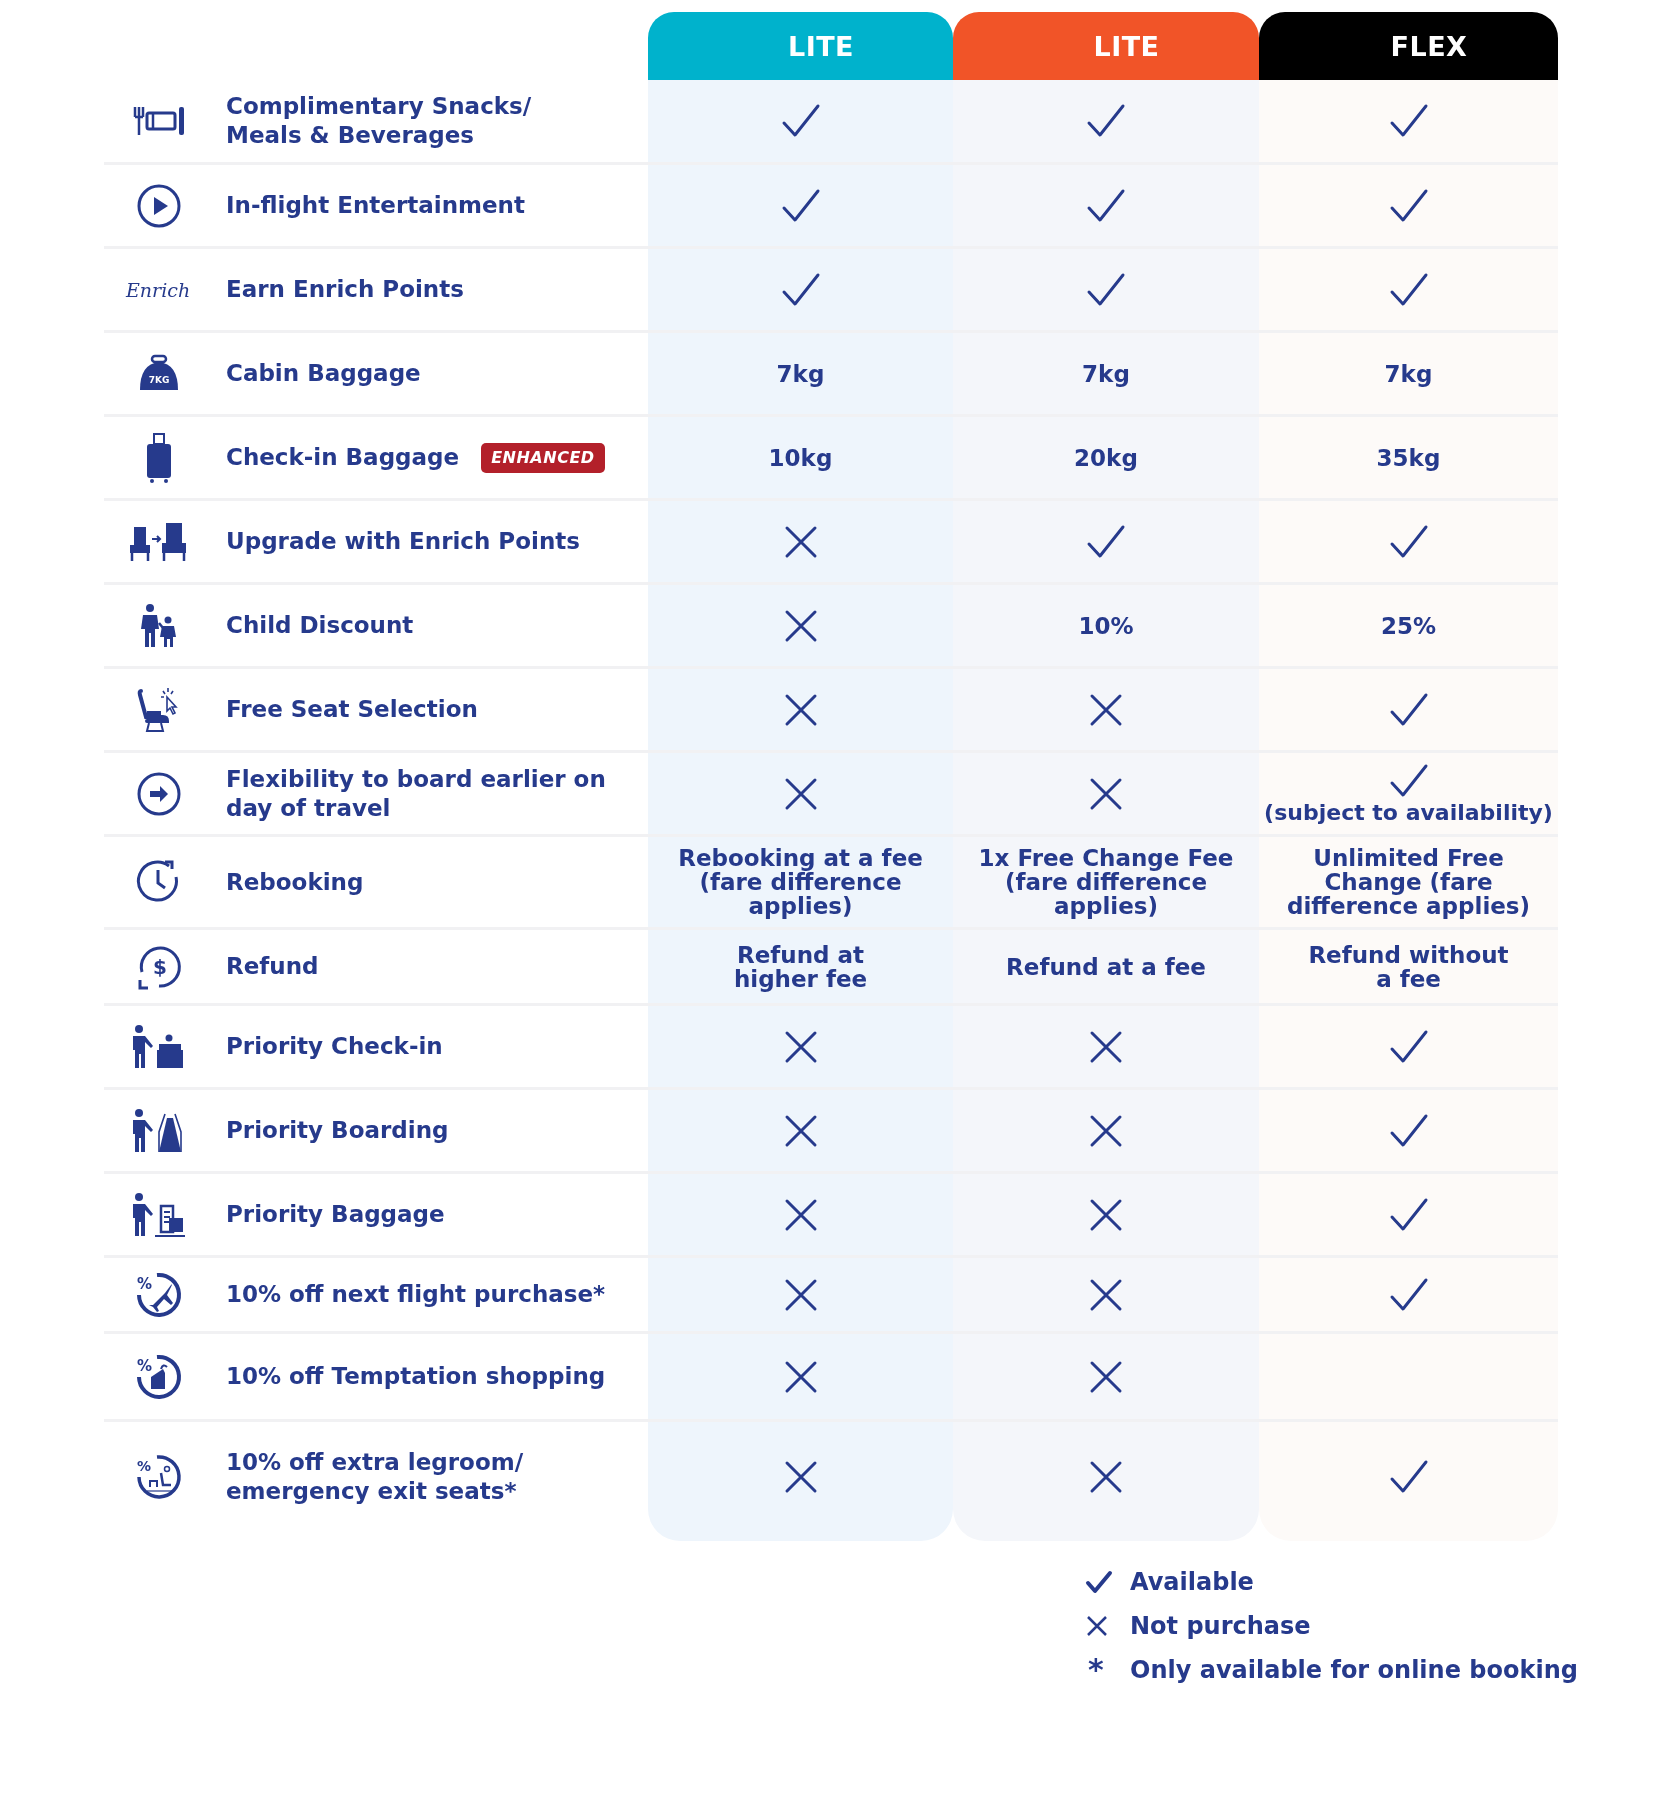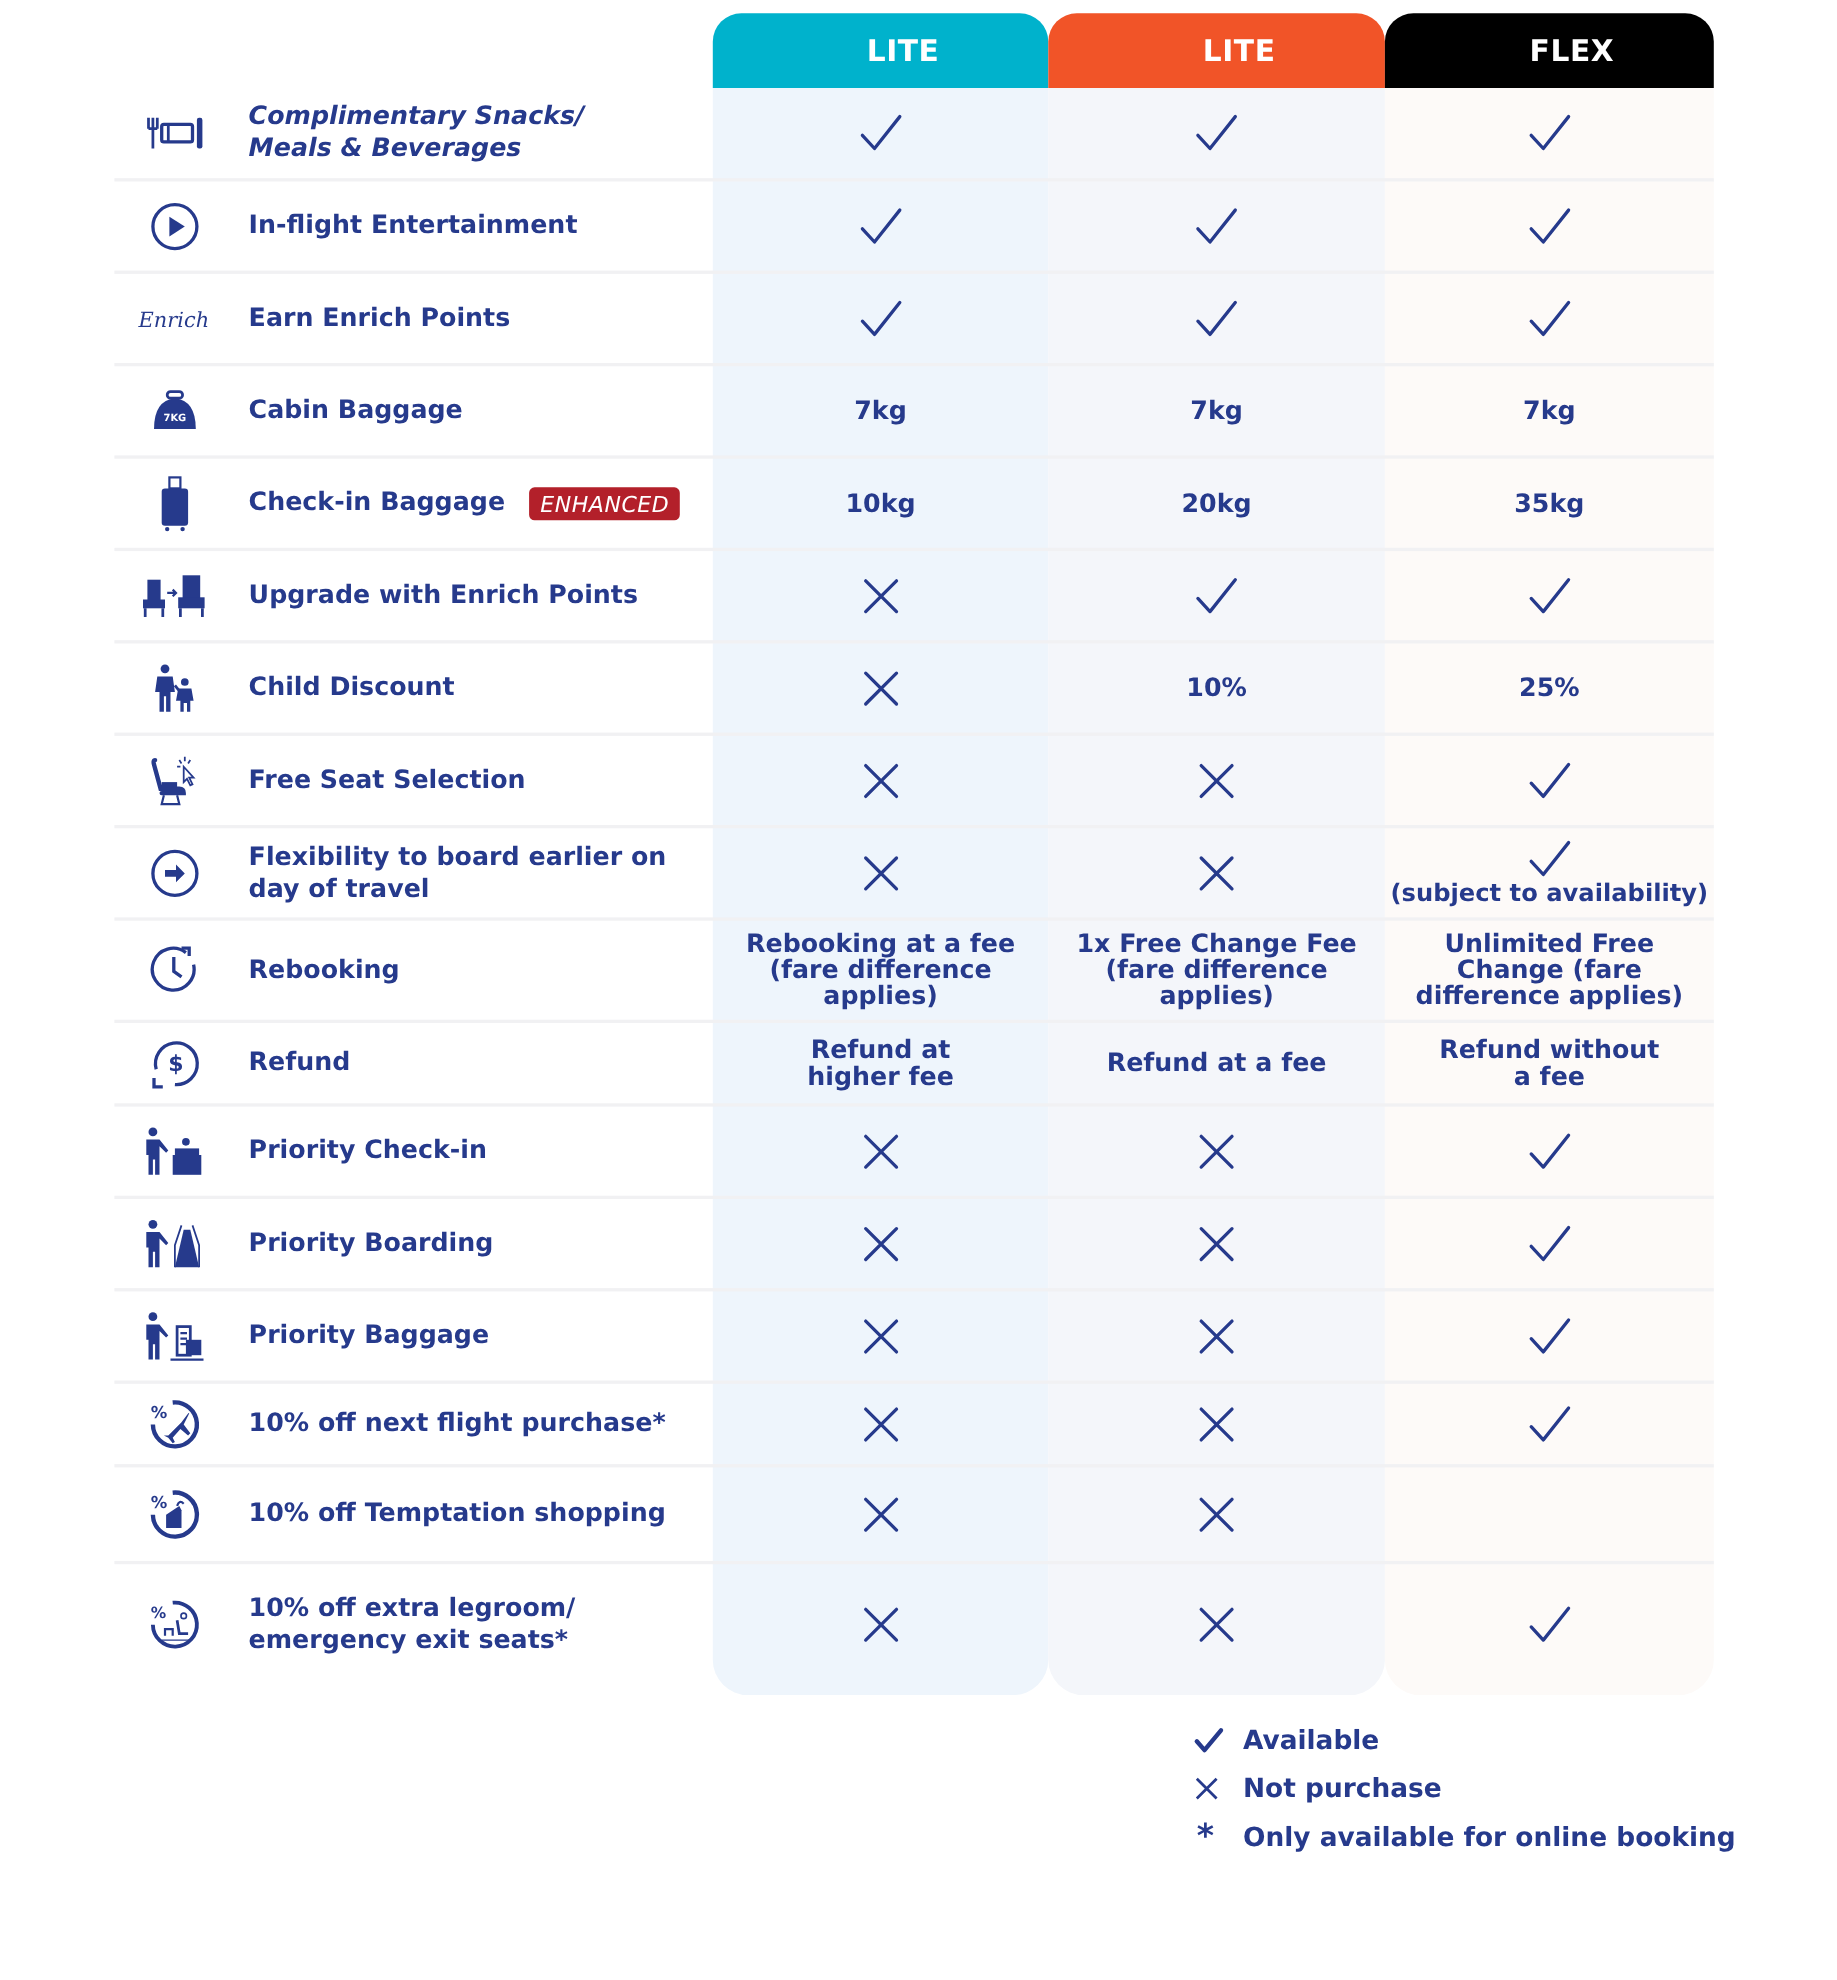--- a/index.html
+++ b/index.html
@@ -19,41 +19,41 @@
 
   .rows { position: absolute; left: 104px; top: 80px; width: 1454px; }
   .row { position: relative; display: flex; border-bottom: 3px solid #f1f1f3; }
   .row:last-child { border-bottom: none; }
   .row .icon { width: 110px; display: flex; align-items: center; justify-content: center; }
   .row .label { width: 434px; display: flex; align-items: center; font-size: 23px; font-weight: bold; line-height: 29px; color: #263a8c; padding-left: 12px; }
   .row .cell { display: flex; align-items: center; justify-content: center; text-align: center; font-size: 23px; font-weight: bold; line-height: 24px; color: #263a8c; flex-direction: column; }
   .row .cell.c0 { width: 305px; }
   .row .cell.c1 { width: 306px; }
   .row .cell.c2 { width: 299px; }
-  .badge { display: inline-block; margin-left: 22px; background: #b3202a; color: #fff; font-style: italic; font-weight: normal; font-size: 20px; padding: 3px 10px; border-radius: 5px; letter-spacing: 0.5px; line-height: 24px; }
+  .badge { display: inline-block; margin-left: 22px; background: #b3202a; color: #fff; font-style: italic; font-weight: bold; font-size: 16px; padding: 3px 10px; border-radius: 5px; letter-spacing: 0.5px; line-height: 24px; }
   .sub { font-size: 22px; font-weight: bold; margin-top: 2px; }
 
   .legend { position: absolute; left: 1085px; top: 1560px; }
   .legend .item { display: flex; align-items: center; height: 44px; font-size: 24px; font-weight: bold; color: #263a8c; }
   .legend .sym { width: 45px; display: flex; align-items: center; justify-content: flex-start; }
   svg { display: block; }
 </style>
 </head>
 <body>
 
 <div class="col-bg lite"></div>
 <div class="col-bg basic"></div>
 <div class="col-bg flex"></div>
 
 <div class="col-head lite" style="background: rgb(0, 178, 204);">LITE</div>
 <div class="col-head basic" style="background: rgb(241, 84, 40);">LITE</div>
 <div class="col-head flex" style="background: #000000;">FLEX</div>
 
 <div class="rows" id="rows">
-    <div class="row" style="height: 85px; font-style: italic;">
+    <div class="row" style="height: 85px;">
       <div class="icon">
         <svg width="56" height="36" viewBox="0 0 56 36">
           <path d="M4 4 V14 M8 4 V14 M12 4 V14 M4 14 H12 M8 14 V32" stroke="#263a8c" stroke-width="2.5" fill="none"></path>
           <rect x="16" y="10" width="28" height="16" rx="2" fill="none" stroke="#263a8c" stroke-width="3"></rect>
           <path d="M22 10 V26" stroke="#263a8c" stroke-width="2.5"></path>
           <rect x="48" y="4" width="5" height="28" rx="2" fill="#263a8c"></rect>
         </svg>
       </div>
       <div class="label">
         <span>Complimentary Snacks/<br>Meals &amp; Beverages</span>

